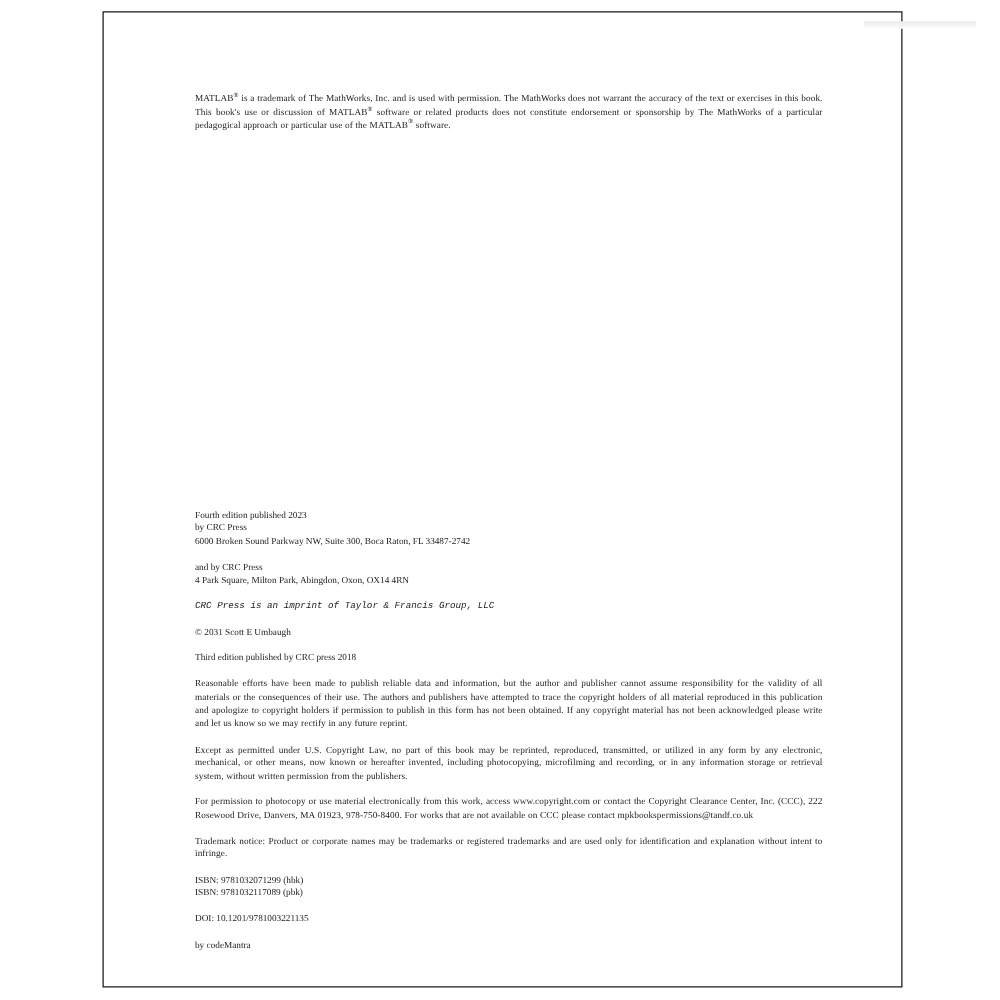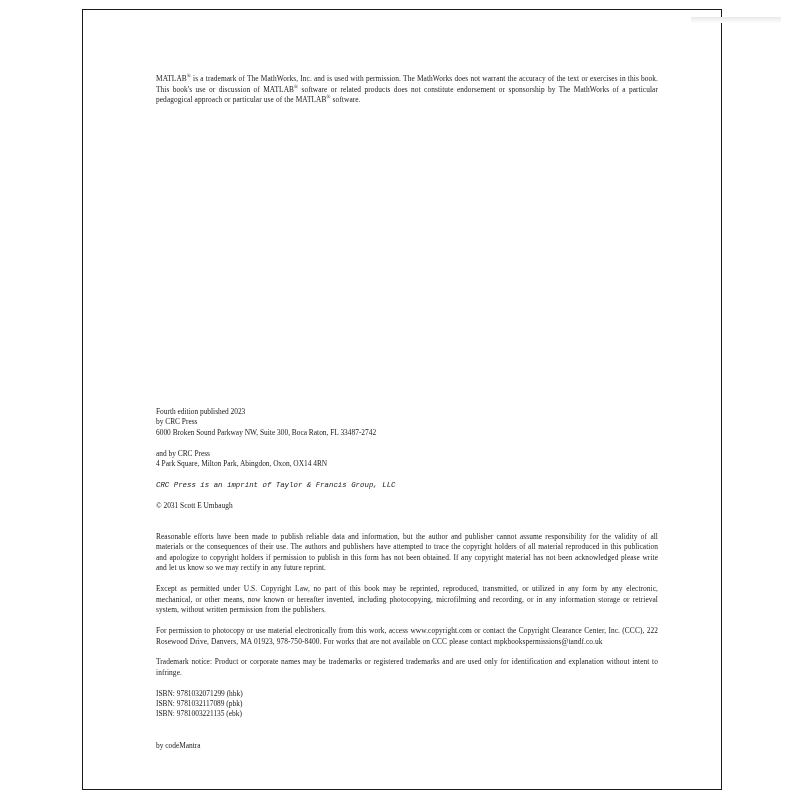--- a/index.html
+++ b/index.html
@@ -120,20 +120,21 @@
       <div class="gap"></div>
 
       <div class="line ital">CRC Press is an imprint of Taylor &amp; Francis Group, LLC</div>
 
       <div class="gap"></div>
 
       <div class="line">© 2031 Scott E Umbaugh</div>
 
       <div class="gap"></div>
 
+      <div class="line">Third edition published by CRC press 2018</div>
 
       <div class="gap"></div>
 
       <p class="para">Reasonable efforts have been made to publish reliable data and information, but the author and publisher cannot assume responsibility for the validity of all materials or the consequences of their use. The authors and publishers have attempted to trace the copyright holders of all material reproduced in this publication and apologize to copyright holders if permission to publish in this form has not been obtained. If any copyright material has not been acknowledged please write and let us know so we may rectify in any future reprint.</p>
 
       <div class="para-spacer"></div>
 
       <p class="para">Except as permitted under U.S. Copyright Law, no part of this book may be reprinted, reproduced, transmitted, or utilized in any form by any electronic, mechanical, or other means, now known or hereafter invented, including photocopying, microfilming and recording, or in any information storage or retrieval system, without written permission from the publishers.</p>
 
       <div class="para-spacer"></div>
@@ -141,24 +142,24 @@
       <p class="para">For permission to photocopy or use material electronically from this work, access www.copyright.com or contact the Copyright Clearance Center, Inc. (CCC), 222 Rosewood Drive, Danvers, MA 01923, 978-750-8400. For works that are not available on CCC please contact mpkbookspermissions@tandf.co.uk</p>
 
       <div class="para-spacer"></div>
 
       <p class="para"><span class="ital-run">Trademark notice</span><span>: Product or corporate names may be trademarks or registered trademarks and are used only for identification and explanation without intent to infringe.</span></p>
 
       <div class="para-spacer"></div>
 
       <div class="line">ISBN: 9781032071299 (hbk)</div>
       <div class="line">ISBN: 9781032117089 (pbk)</div>
-      <div class="line">ISBN: 9781003221135 (ebk)</div>
 
       <div class="gap"></div>
 
+      <div class="line">DOI: 10.1201/9781003221135</div>
 
       <div class="gap"></div>
 
       <div class="line">by codeMantra</div>
 
     </div>
   </div>
 </div>
 
 </body></html>

